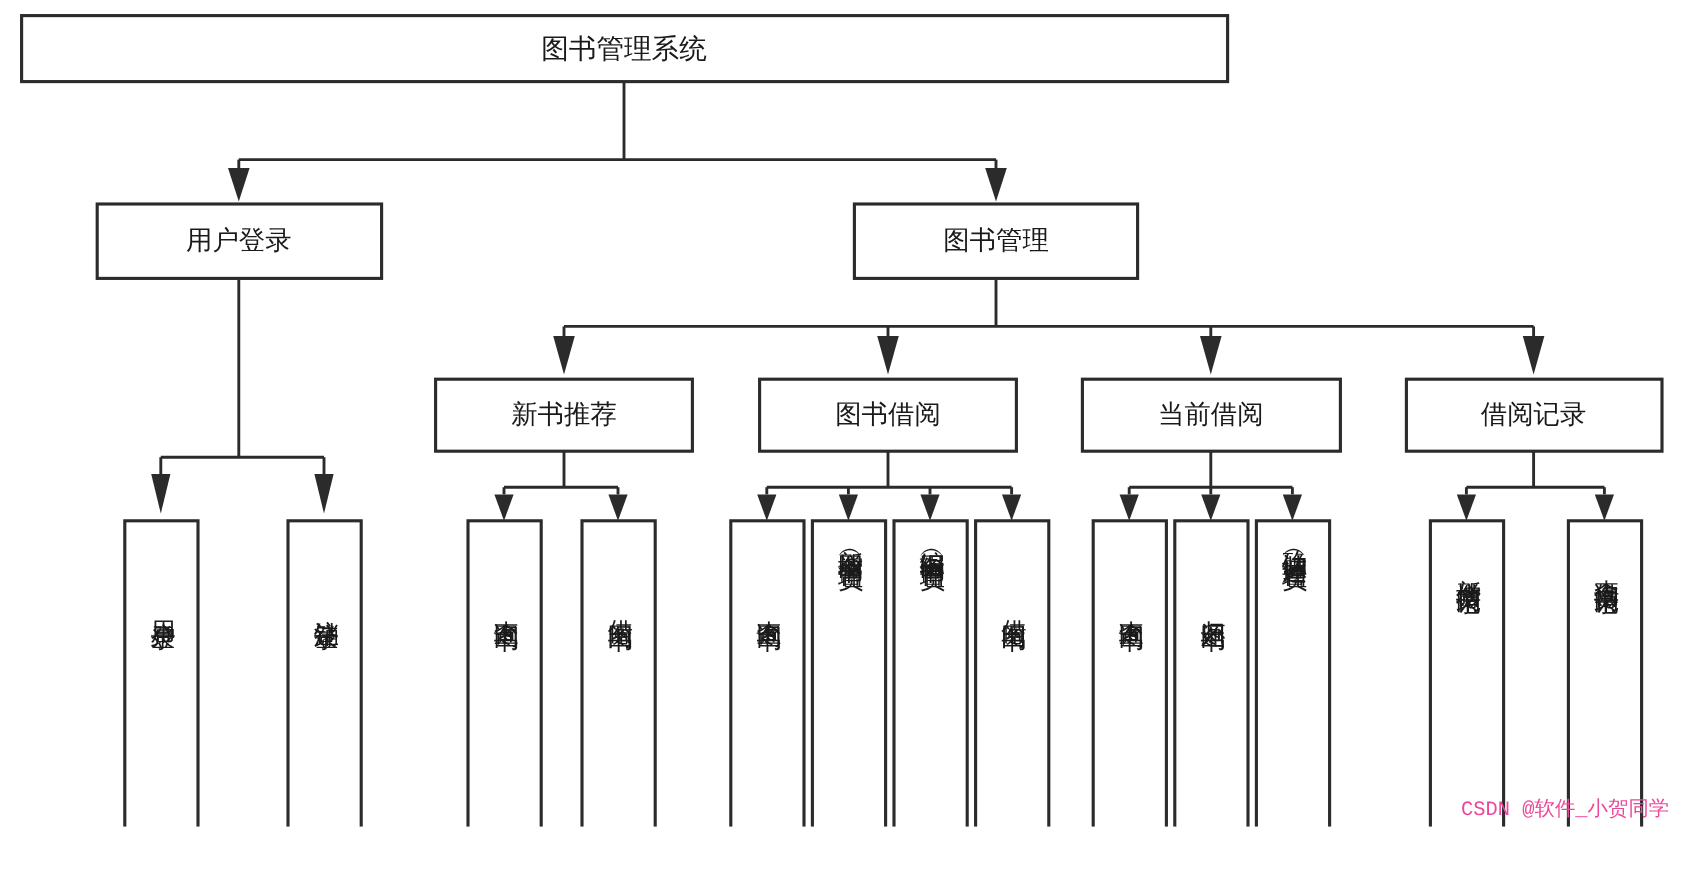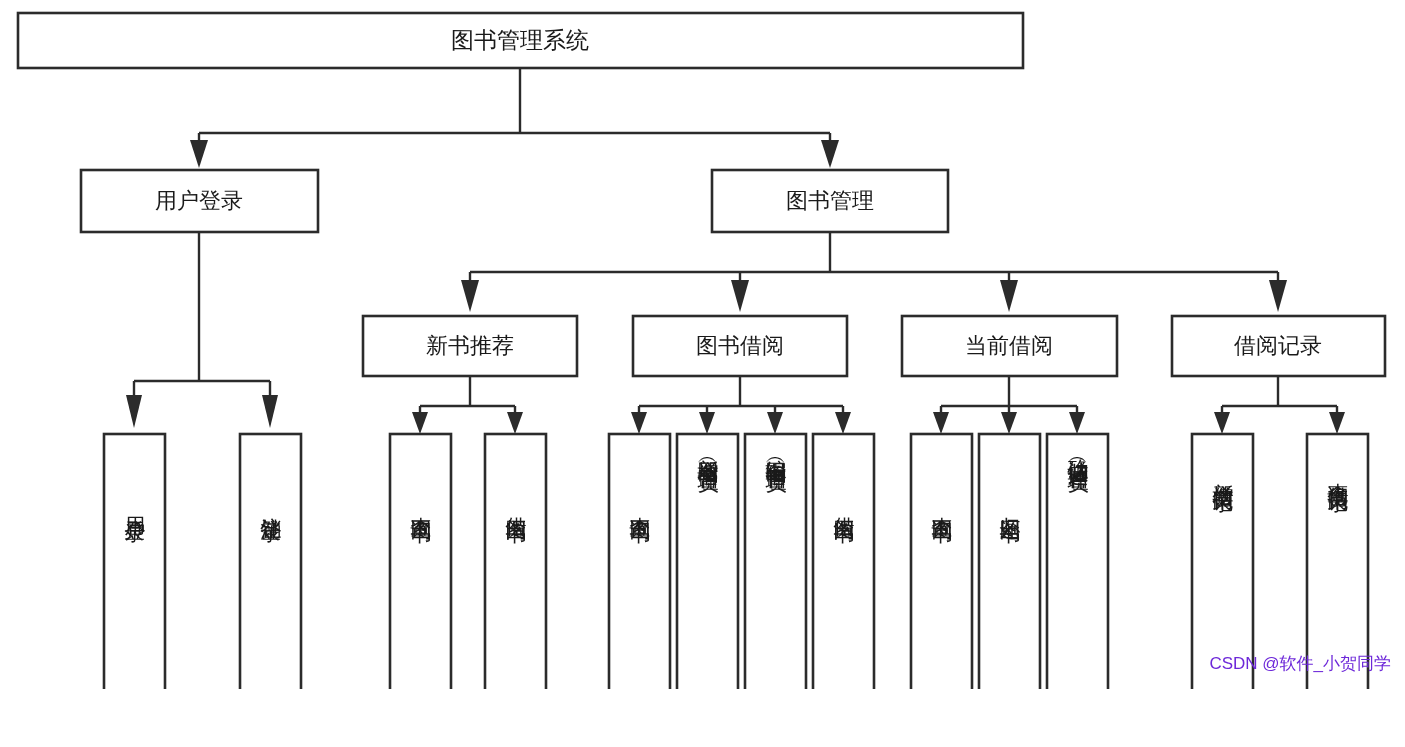--- a/index.html
+++ b/index.html
@@ -67,24 +67,24 @@
     font-family: "Liberation Sans", "DejaVu Sans", sans-serif;
     font-size: 21px;
     line-height: 1.18;
     color: #1a1a1a;
     letter-spacing: 2px;
     white-space: nowrap;
   }
   .watermark {
     position: absolute;
     right: 14px;
-    bottom: 14px;
-    font-family: Liberation Sans, sans-serif;
+    bottom: 4px;
+    font-family: Liberation Mono, monospace;
     font-size: 17px;
-    color: #6d28d9;
+    color: #ec4899;
     white-space: nowrap;
     pointer-events: none;
   }
 </style>
 </head>
 <body>
 
 <div id="diagram-root">
 
   <svg id="flow-svg" viewBox="0 0 1405 747">

